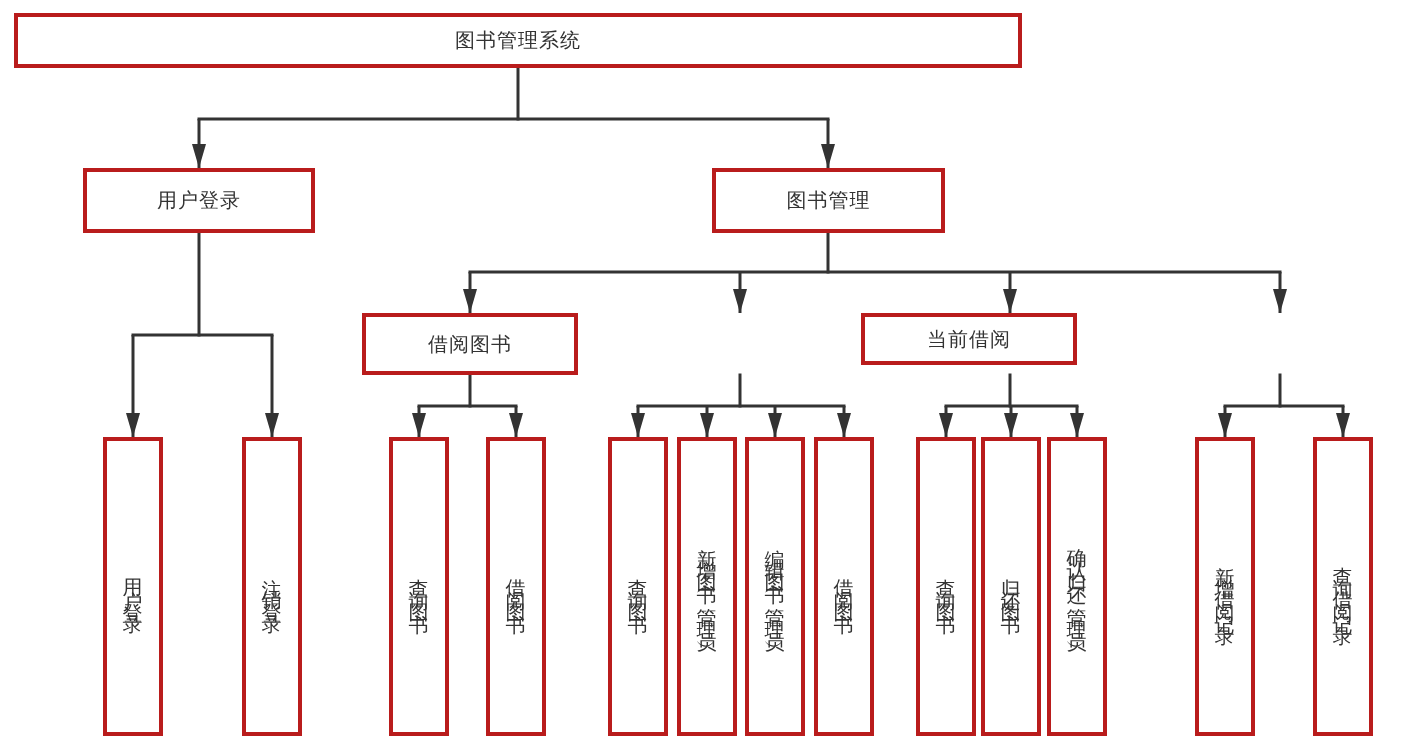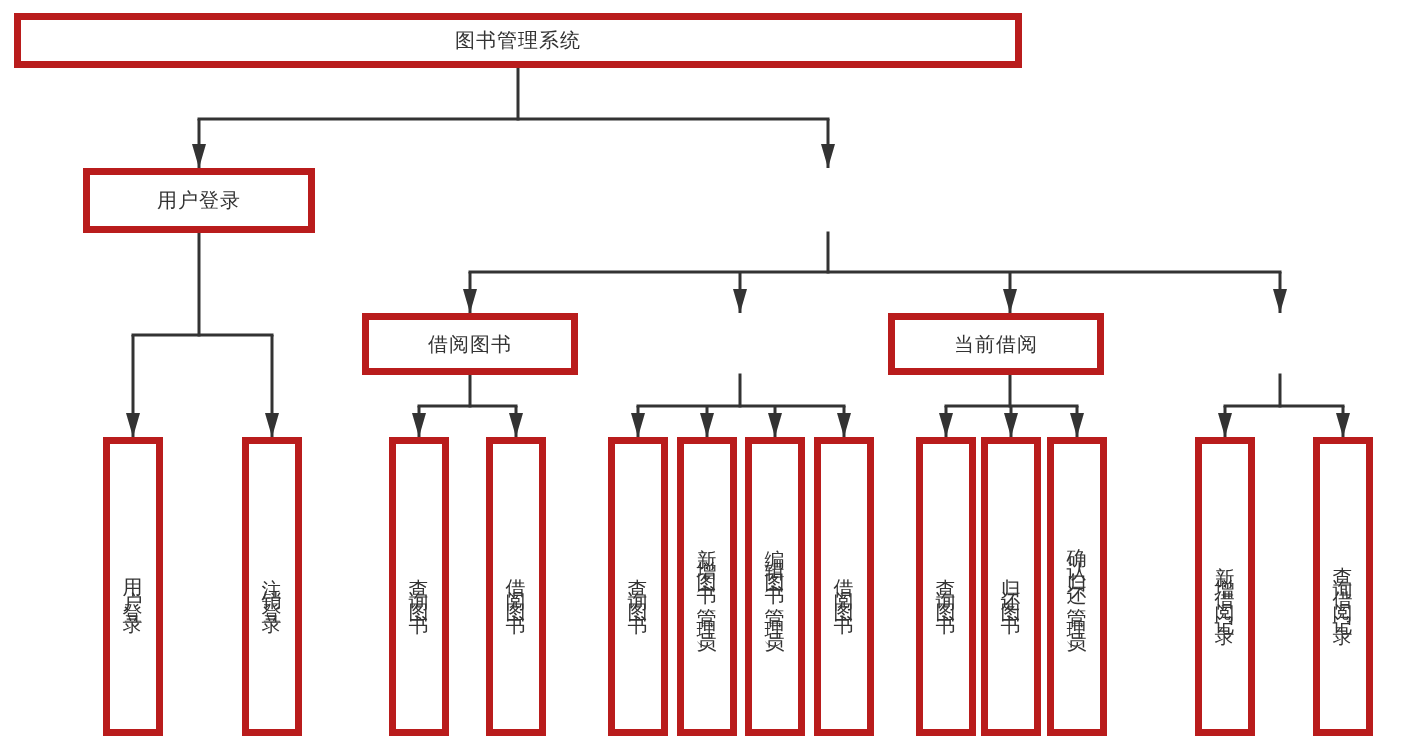--- a/index.html
+++ b/index.html
@@ -18,21 +18,21 @@
   }
   svg.connectors {
     position: absolute;
     left: 0;
     top: 0;
     z-index: 1;
   }
   .node {
     position: absolute;
     box-sizing: border-box;
-    border: 7px solid #b91c1c;
+    border: 4px solid #b91c1c;
     background: #ffffff;
     display: flex;
     align-items: center;
     justify-content: center;
     z-index: 2;
   }
   .node span {
     font-size: 20px;
     letter-spacing: 1px;
     color: #333333;
@@ -108,25 +108,28 @@
     </g>
   </svg>
 
   <div class="node" style="left:14px;top:13px;width:1008px;height:55px">
     <span>图书管理系统</span>
   </div>
 
   <div class="node" style="left:83px;top:168px;width:232px;height:65px">
     <span>用户登录</span>
   </div>
+  <div class="node" style="left:712px;top:168px;width:233px;height:65px">
+    <span>图书管理</span>
+  </div>
 
   <div class="node" style="left:362px;top:313px;width:216px;height:62px">
     <span>借阅图书</span>
   </div>
-  <div class="node" style="left:888px;top:313px;width:216px;height:62px">
+  <div class="node" style="left:861px;top:313px;width:216px;height:52px">
     <span>当前借阅</span>
   </div>
 
   <div class="node v" style="left:103px;top:437px;width:60px;height:299px">
     <span>用户登录</span>
   </div>
   <div class="node v" style="left:242px;top:437px;width:60px;height:299px">
     <span>注销登录</span>
   </div>
 

